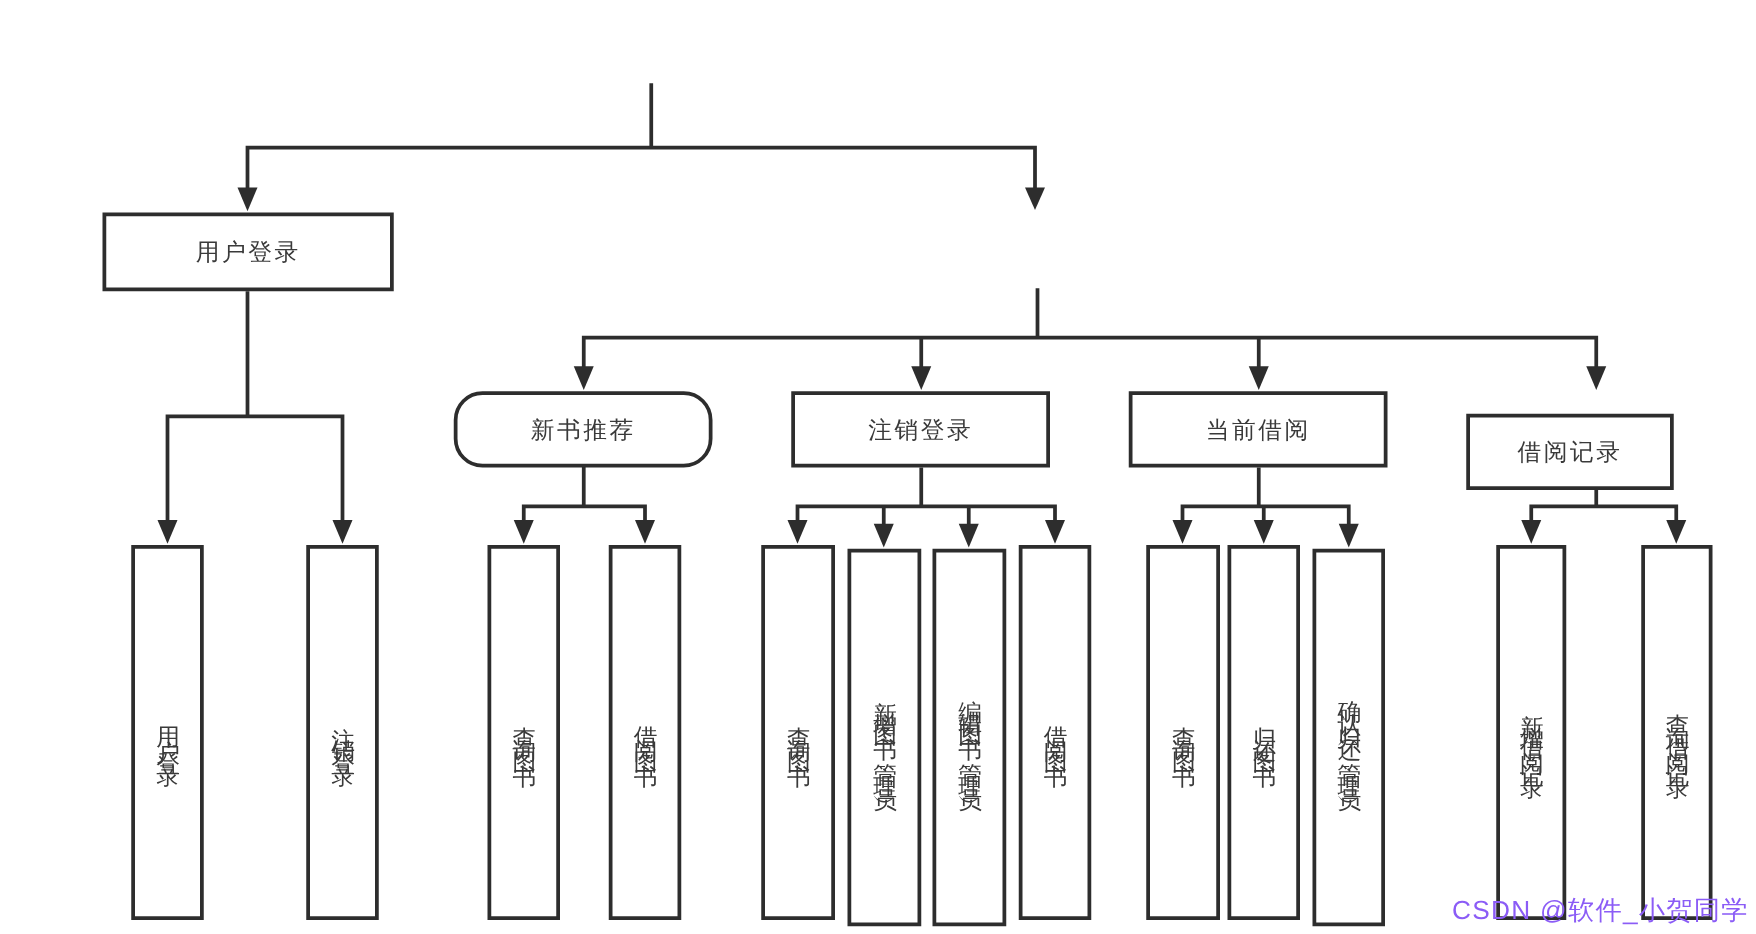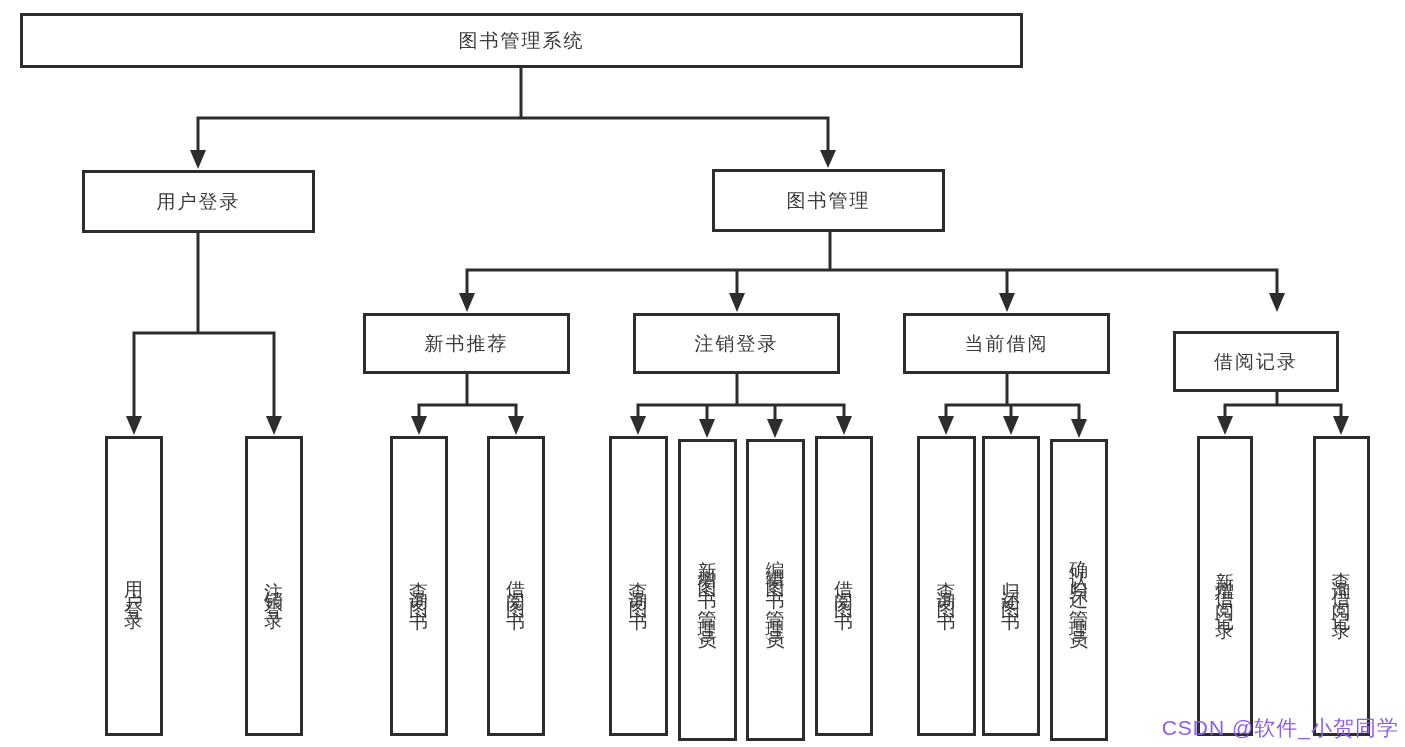--- a/index.html
+++ b/index.html
@@ -93,32 +93,26 @@
 
       <polygon points="938,416 954,416 946,435"></polygon>
       <polygon points="1003,416 1019,416 1011,435"></polygon>
       <polygon points="1071,419 1087,419 1079,438"></polygon>
 
       <polygon points="1217,416 1233,416 1225,435"></polygon>
       <polygon points="1333,416 1349,416 1341,435"></polygon>
     </g>
   </svg>
 
-  <div class="box" style="left:20px; top:13px; width:1003px; height:55px;">
-    <span class="hlabel">图书管理系统</span>
-  </div>
 
   <div class="box" style="left:82px; top:170px; width:233px; height:63px;">
     <span class="hlabel">用户登录</span>
   </div>
-  <div class="box" style="left:712px; top:169px; width:233px; height:63px;">
-    <span class="hlabel">图书管理</span>
-  </div>
 
-  <div class="box" style="left:363px; top:313px; width:207px; height:61px;">
+  <div class="box" style="left:363px; top:313px; width:207px; height:61px;border-radius:23px;">
     <span class="hlabel">新书推荐</span>
   </div>
   <div class="box" style="left:633px; top:313px; width:207px; height:61px;">
     <span class="hlabel">注销登录</span>
   </div>
   <div class="box" style="left:903px; top:313px; width:207px; height:61px;">
     <span class="hlabel">当前借阅</span>
   </div>
   <div class="box" style="left:1173px; top:331px; width:166px; height:61px;">
     <span class="hlabel">借阅记录</span>

